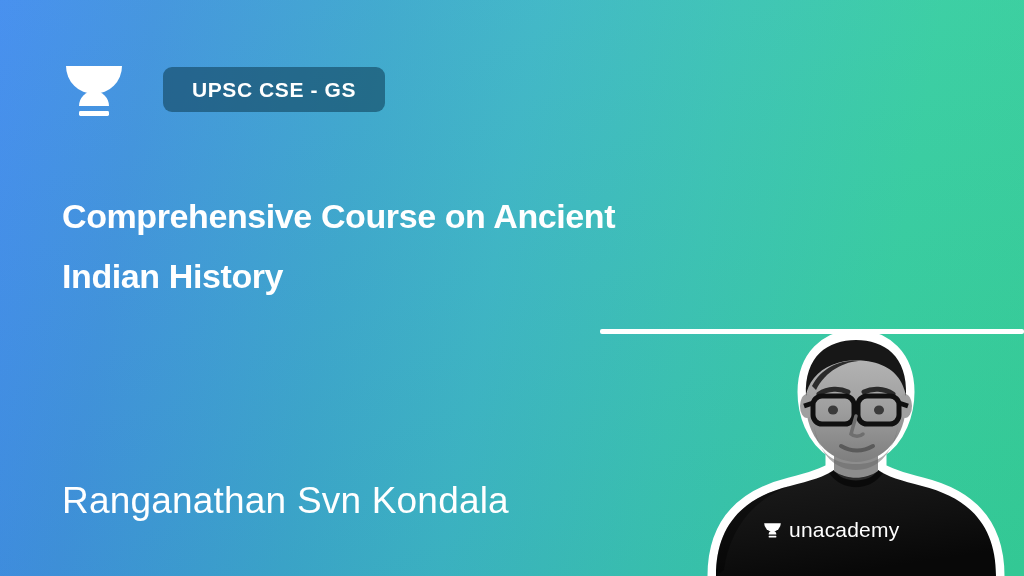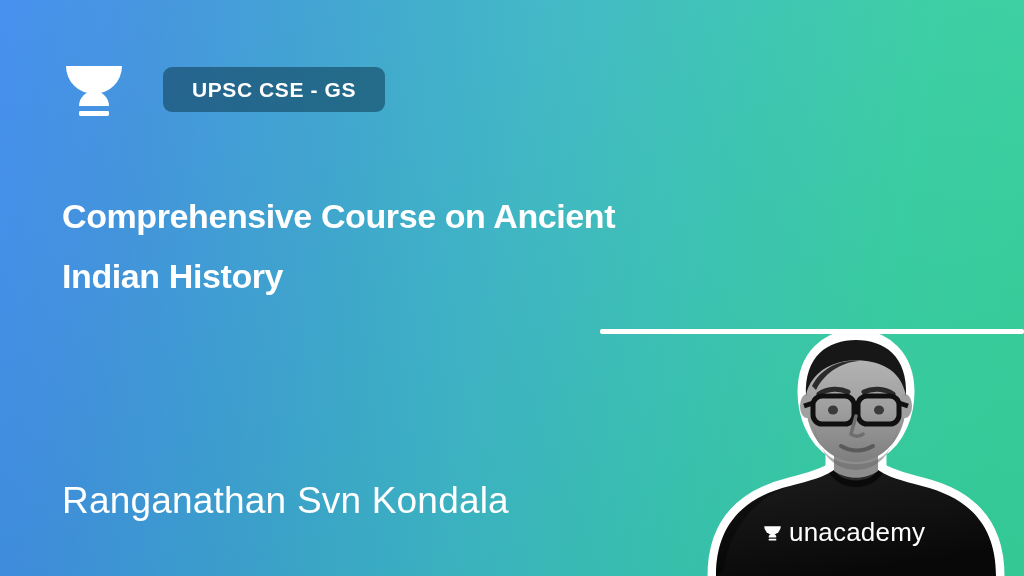--- a/index.html
+++ b/index.html
@@ -115,21 +115,21 @@
     top: 519px;
     display: flex;
     align-items: center;
     gap: 7px;
     pointer-events: none;
   }
   .tshirt-brand .tb-mark { width: 19px; height: 19px; }
   .tshirt-brand .tb-mark svg { display: block; width: 100%; height: 100%; }
   .tshirt-brand .tb-text {
     color: #ffffff;
-    font-size: 26px;
+    font-size: 21px;
     letter-spacing: 0.2px;
     line-height: 1;
   }
 </style>
 </head>
 <body>
 
 <div class="canvas">
 
   <div class="brand-logo">

